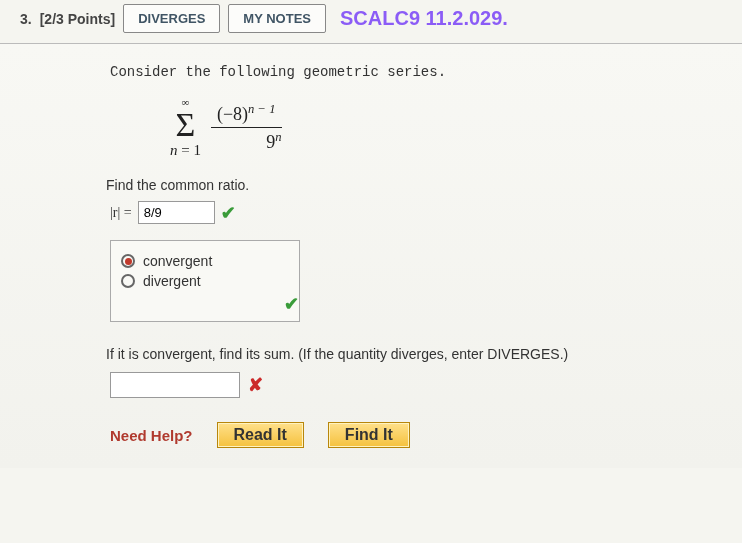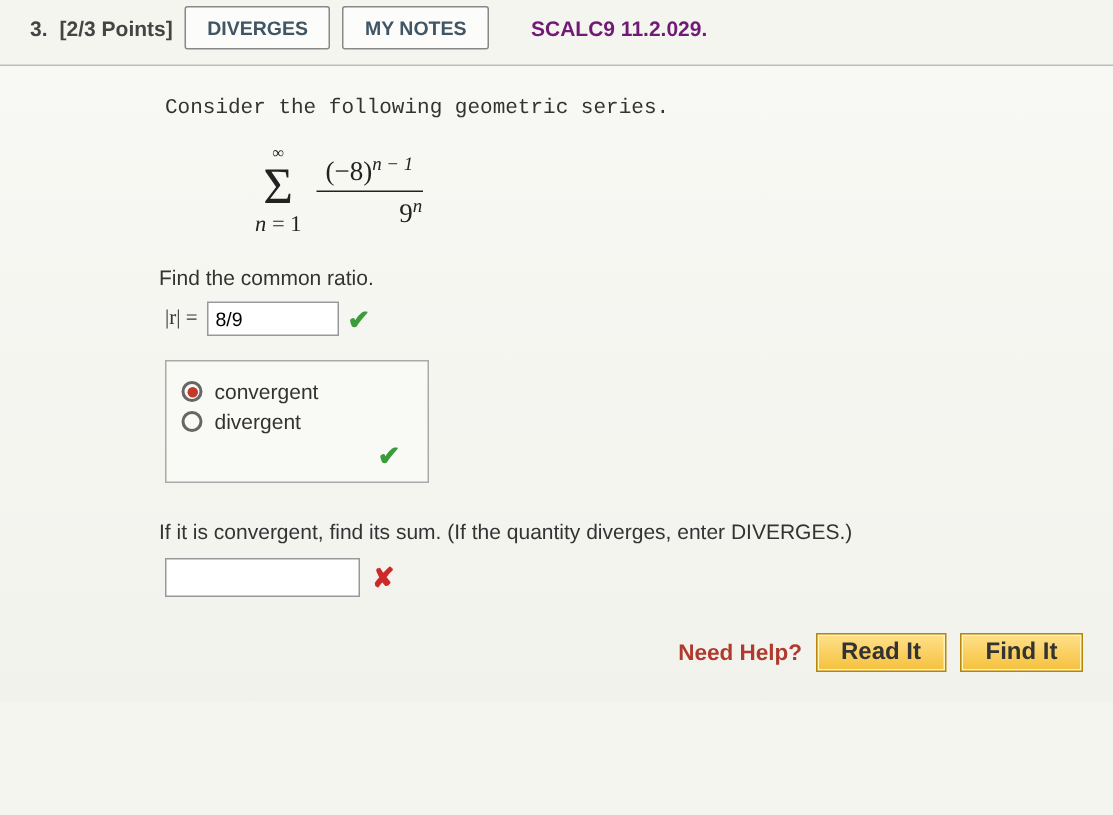--- a/index.html
+++ b/index.html
@@ -27,24 +27,24 @@
     border: 1px solid #888;
     background: #fcfcfa;
     color: #405565;
     padding: 6px 14px;
     font-weight: bold;
     font-size: 13px;
     border-radius: 2px;
     cursor: pointer;
   }
   .ref-code {
-    color: #701a75;
-    font-weight: bold;
-    font-size: 14px;
-    margin-left: 20px;
+    color: #8b5cf6;
+    font-weight: bold;
+    font-size: 20px;
+    margin-left: 6px;
   }
   .content {
     padding: 14px 20px 20px 110px;
     background: linear-gradient(#f8f8f4, #f2f2ed);
   }
   .prompt { margin: 6px 0 16px 0; color:#333;font-family:Liberation Mono, monospace; }
   .formula {
     margin: 6px 0 18px 60px;
     display: flex;
     align-items: center;
@@ -76,30 +76,30 @@
     display: flex;
     align-items: center;
     gap: 6px;
     margin-bottom: 16px;
   }
   .prefix { font-family: 'Times New Roman', serif; font-style: normal; }
   .text-input {
     border: 1px solid #999;
     background: #fff;
     padding: 3px 5px;
-    width: 88px;
+    width: 77px;
     font-size: 13px;
   }
   .check { color: #3a9c3a; font-size: 18px; font-weight: bold; }
   .cross { color: #cc2a2a; font-size: 18px; font-weight: bold; }
   .radio-group {
     border: 1px solid #aaa;
     background: #f9f9f5;
-    width: 176px;
-    padding: 8px 18px 6px 10px;
+    width: 190px;
+    padding: 8px 0 6px 10px;
     margin-bottom: 24px;
   }
   .radio-row {
     display: flex;
     align-items: center;
     gap: 8px;
     margin: 4px 0;
   }
   .radio {
     width: 14px; height: 14px;
@@ -119,23 +119,22 @@
   .sum-row { display:flex; align-items:center; gap:8px; margin: 10px 0 24px 0; }
   .empty-input {
     border: 1px solid #999;
     background: #fff;
     width: 130px;
     height: 26px;
   }
   .help-row {
     display: flex;
     align-items: center;
-    gap: 9px;
+    gap: 24px;
     margin-top: 10px;
-    justify-content: flex-end;
   }
   .need-help {
     color: #b03a2e;
     font-weight: bold;
     font-size: 15px;
   }
   .gold-btn {
     background: linear-gradient(#ffe08a, #f5c13d);
     border: 1px solid #b8860b;
     padding: 3px 16px;

